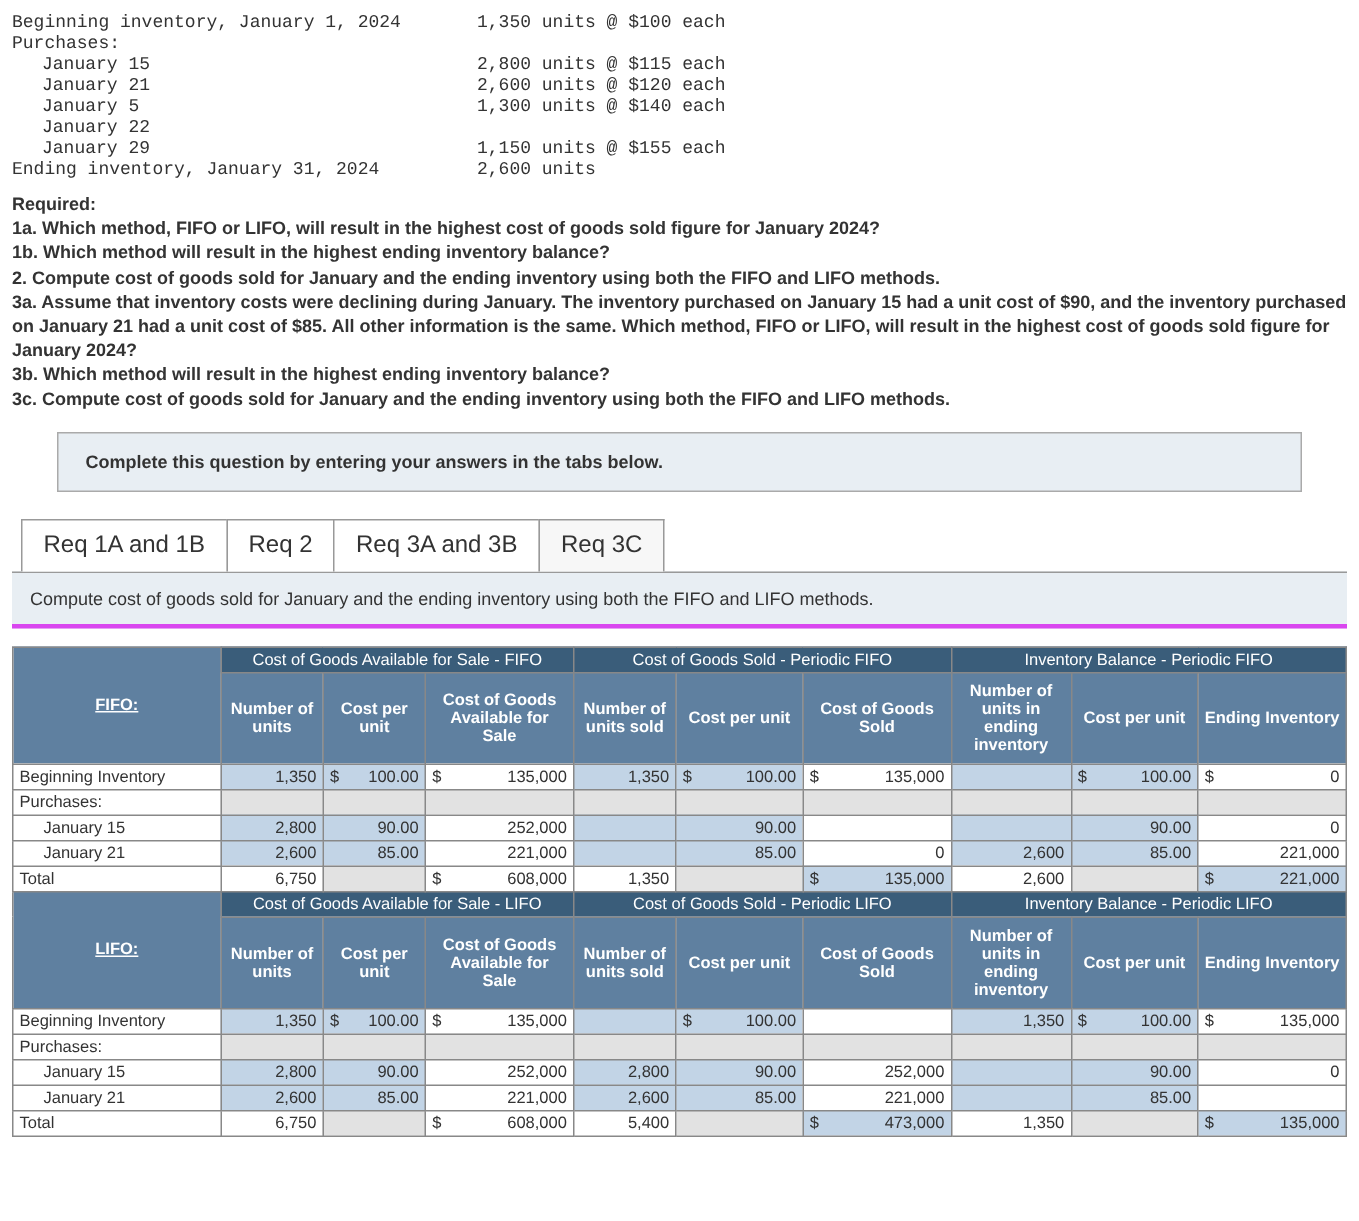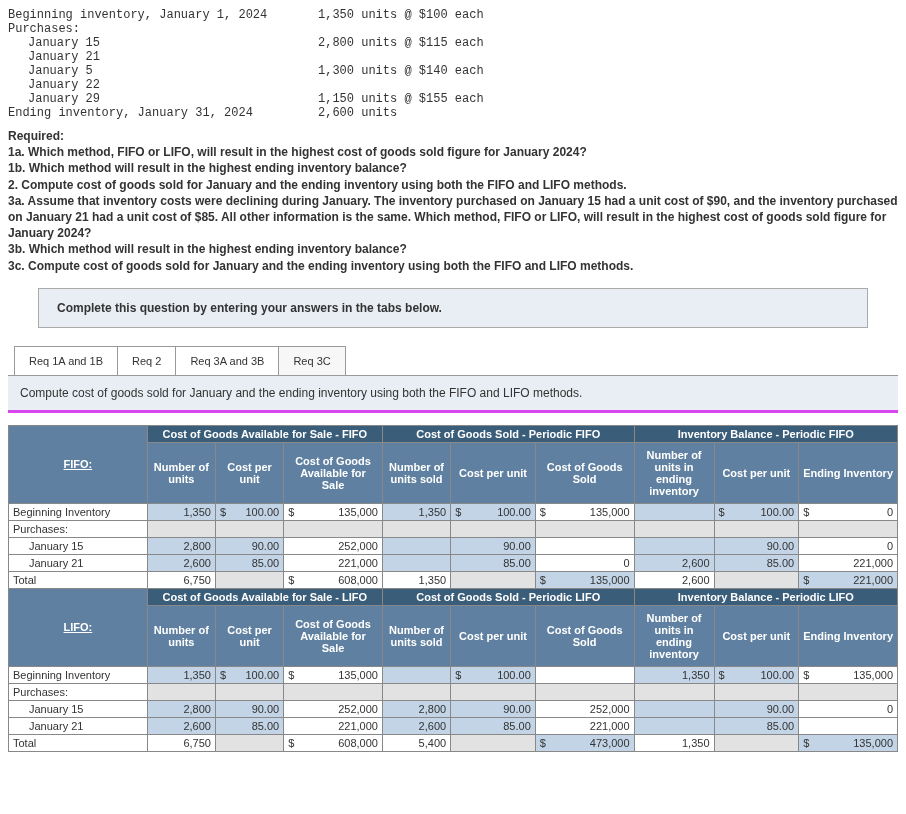--- a/index.html
+++ b/index.html
@@ -24,37 +24,37 @@
     background: #e8eef3;
     border: 1px solid #aaa;
     padding: 12px 18px;
     margin: 14px 30px 18px 30px;
   }
   .tabs { display: flex; margin-left: 6px; }
   .tab {
     border: 1px solid #999;
     border-bottom: none;
     padding: 8px 14px;
-    font-size: 11px;
+    font-size: 16px;
     background: #fff;
     margin-right: -1px;
     cursor: pointer;
   }
   .tab.active { background: #f7f7f7; }
   .tab-content-bar {
     border-top: 1px solid #999;
     border-bottom: 3px solid #d946ef;
     background: #e8eef3;
     padding: 10px 12px;
     font-size: 12px;
     margin-bottom: 12px;
   }
   table { border-collapse: collapse; width: 100%; font-size: 11px; }
   td, th { border: 1px solid #888; padding: 2px 4px; vertical-align: middle; }
-  .hdr-dk { background: #3a5d7a; color: #fff; text-align: center; font-weight: bold; }
+  .hdr-dk { background: #3a5d7a; color: #fff; text-align: center; font-weight: normal; }
   .hdr-lt { background: #5f80a0; color: #fff; text-align: center; font-weight: bold; padding:6px 4px;}
   .row-label { text-align: left; background:#fff; }
   .num { text-align: right; }
   .cell-white { background:#fff; }
   .cell-blue { background:#c2d4e6; }
   .dollar-cell { display:flex; justify-content:space-between; }
   .fifo-lifo-label { text-decoration: underline; text-align:center; }
   td.empty-grey { background:#e2e2e2; }
 </style>
 </head>
@@ -67,20 +67,21 @@
     </div>
   <div class="data-row">
       <div class="data-col1">Purchases:</div>
     </div>
   <div class="data-row">
       <div class="data-col1 indent1">January 15</div>
       <div class="data-col2">2,800 units @ $115 each</div>
     </div>
   <div class="data-row">
       <div class="data-col1 indent1">January 21</div>
+      <div class="data-col2">2,600 units @ $120 each</div>
     </div>
   <div class="data-row">
       <div class="data-col1 indent1">January 5</div>
       <div class="data-col2">1,300 units @ $140 each</div>
     </div>
   <div class="data-row">
       <div class="data-col1 indent1">January 22</div>
     </div>
   <div class="data-row">
       <div class="data-col1 indent1">January 29</div>

